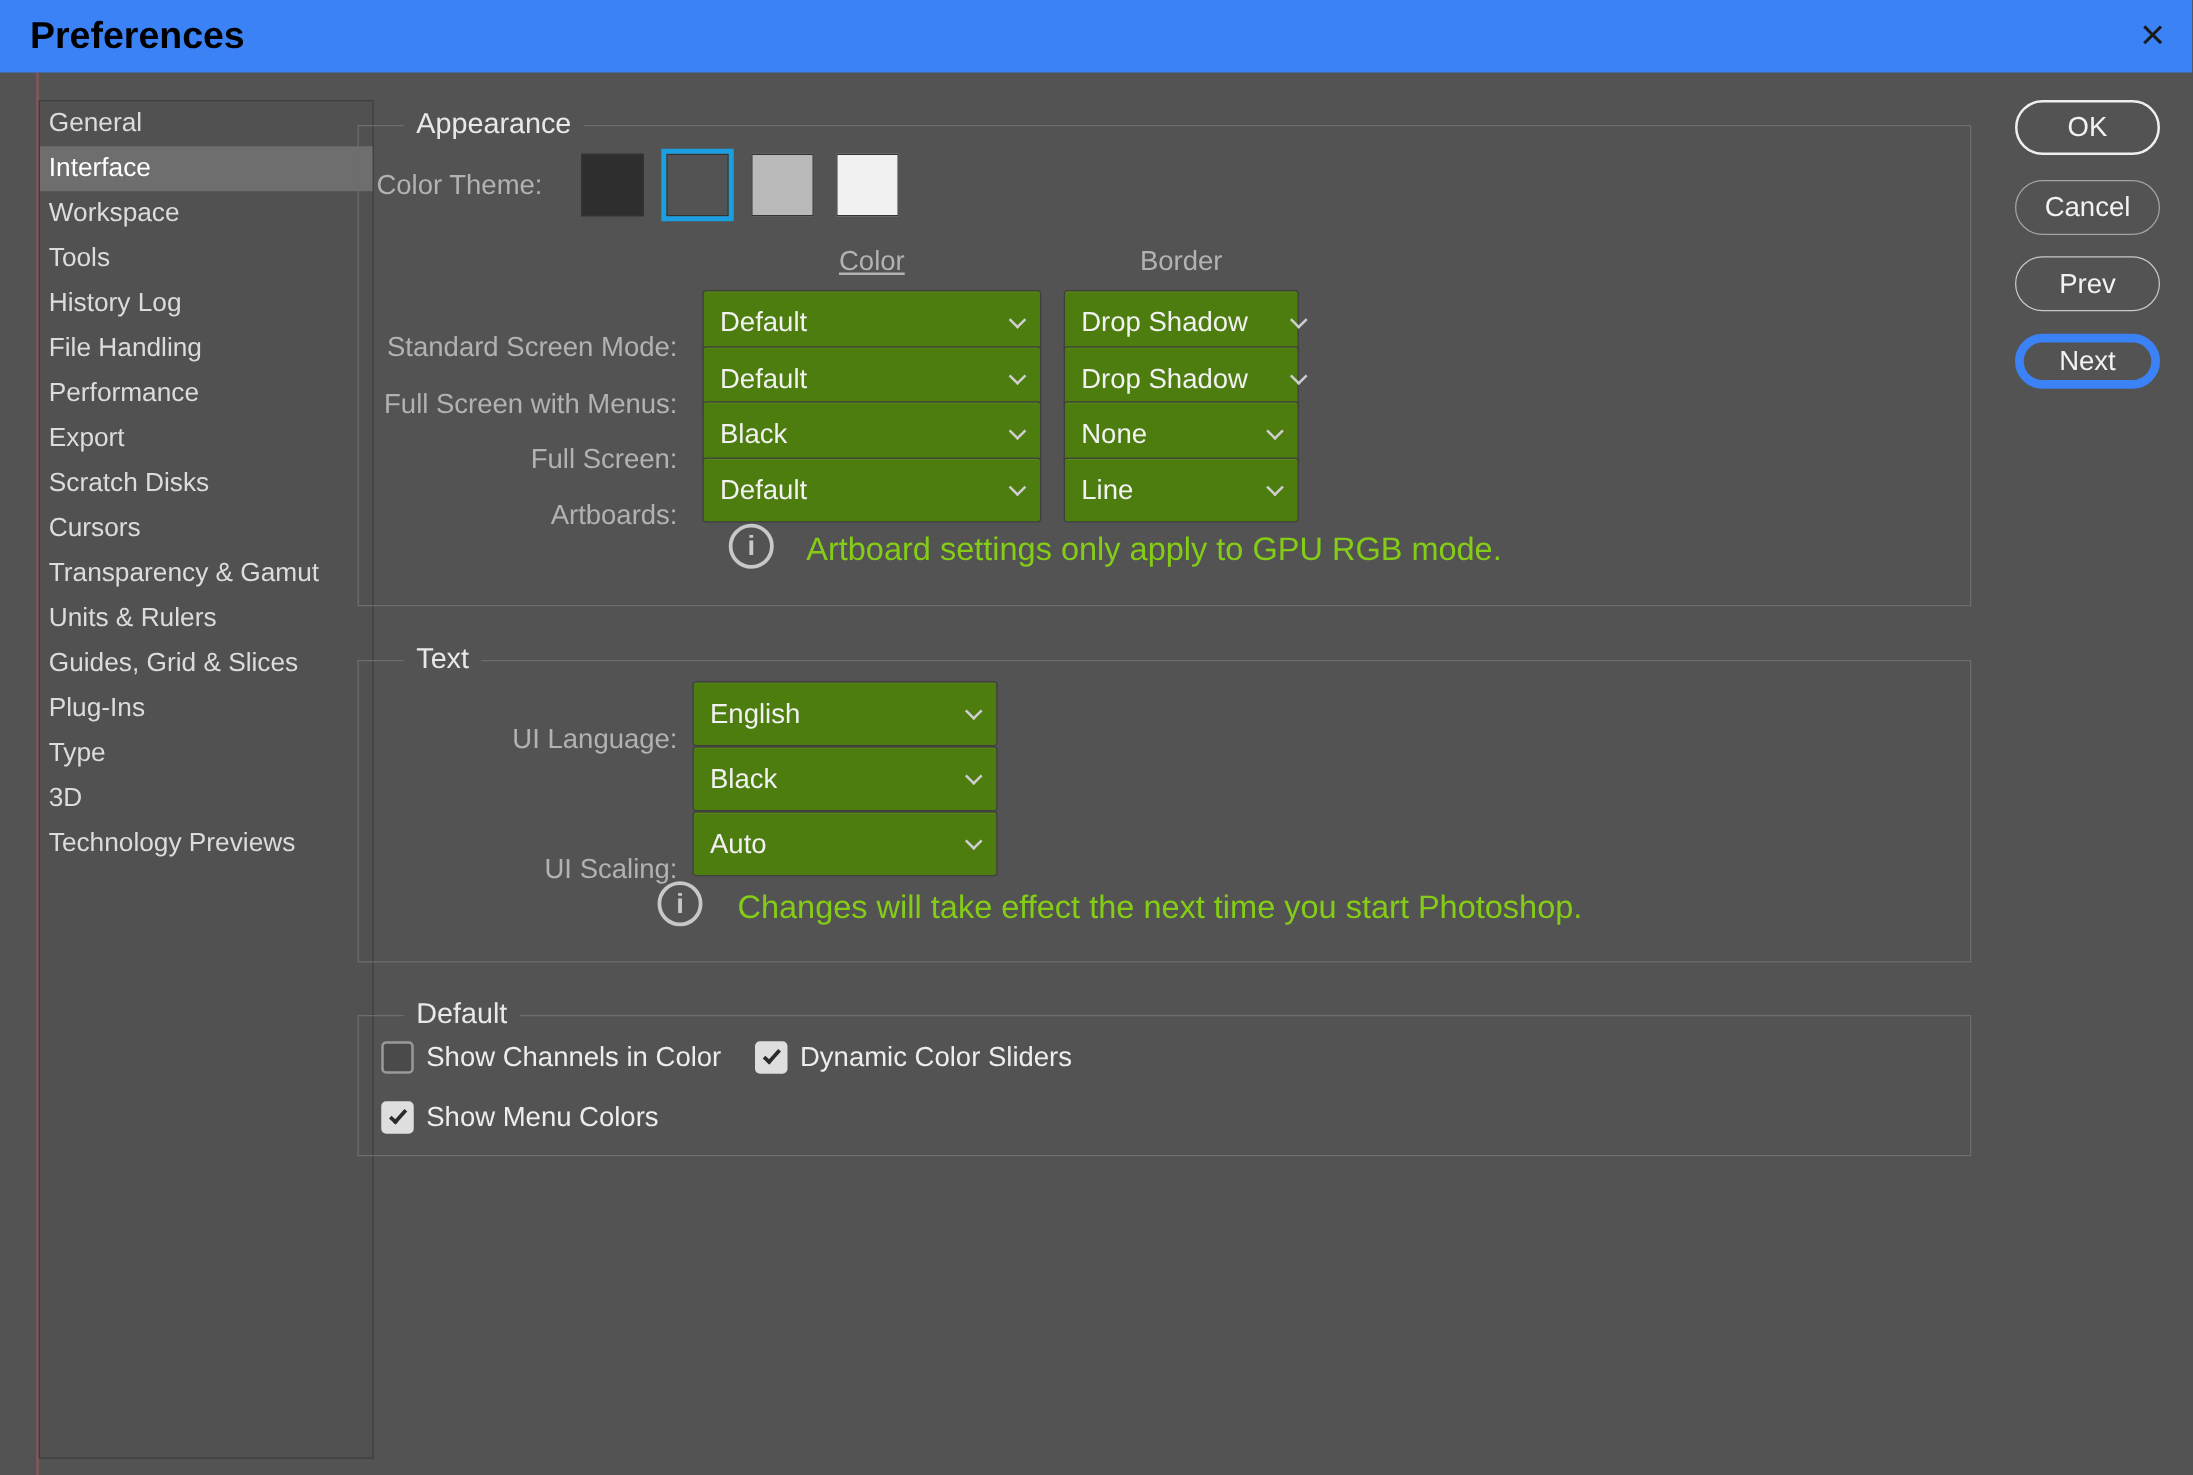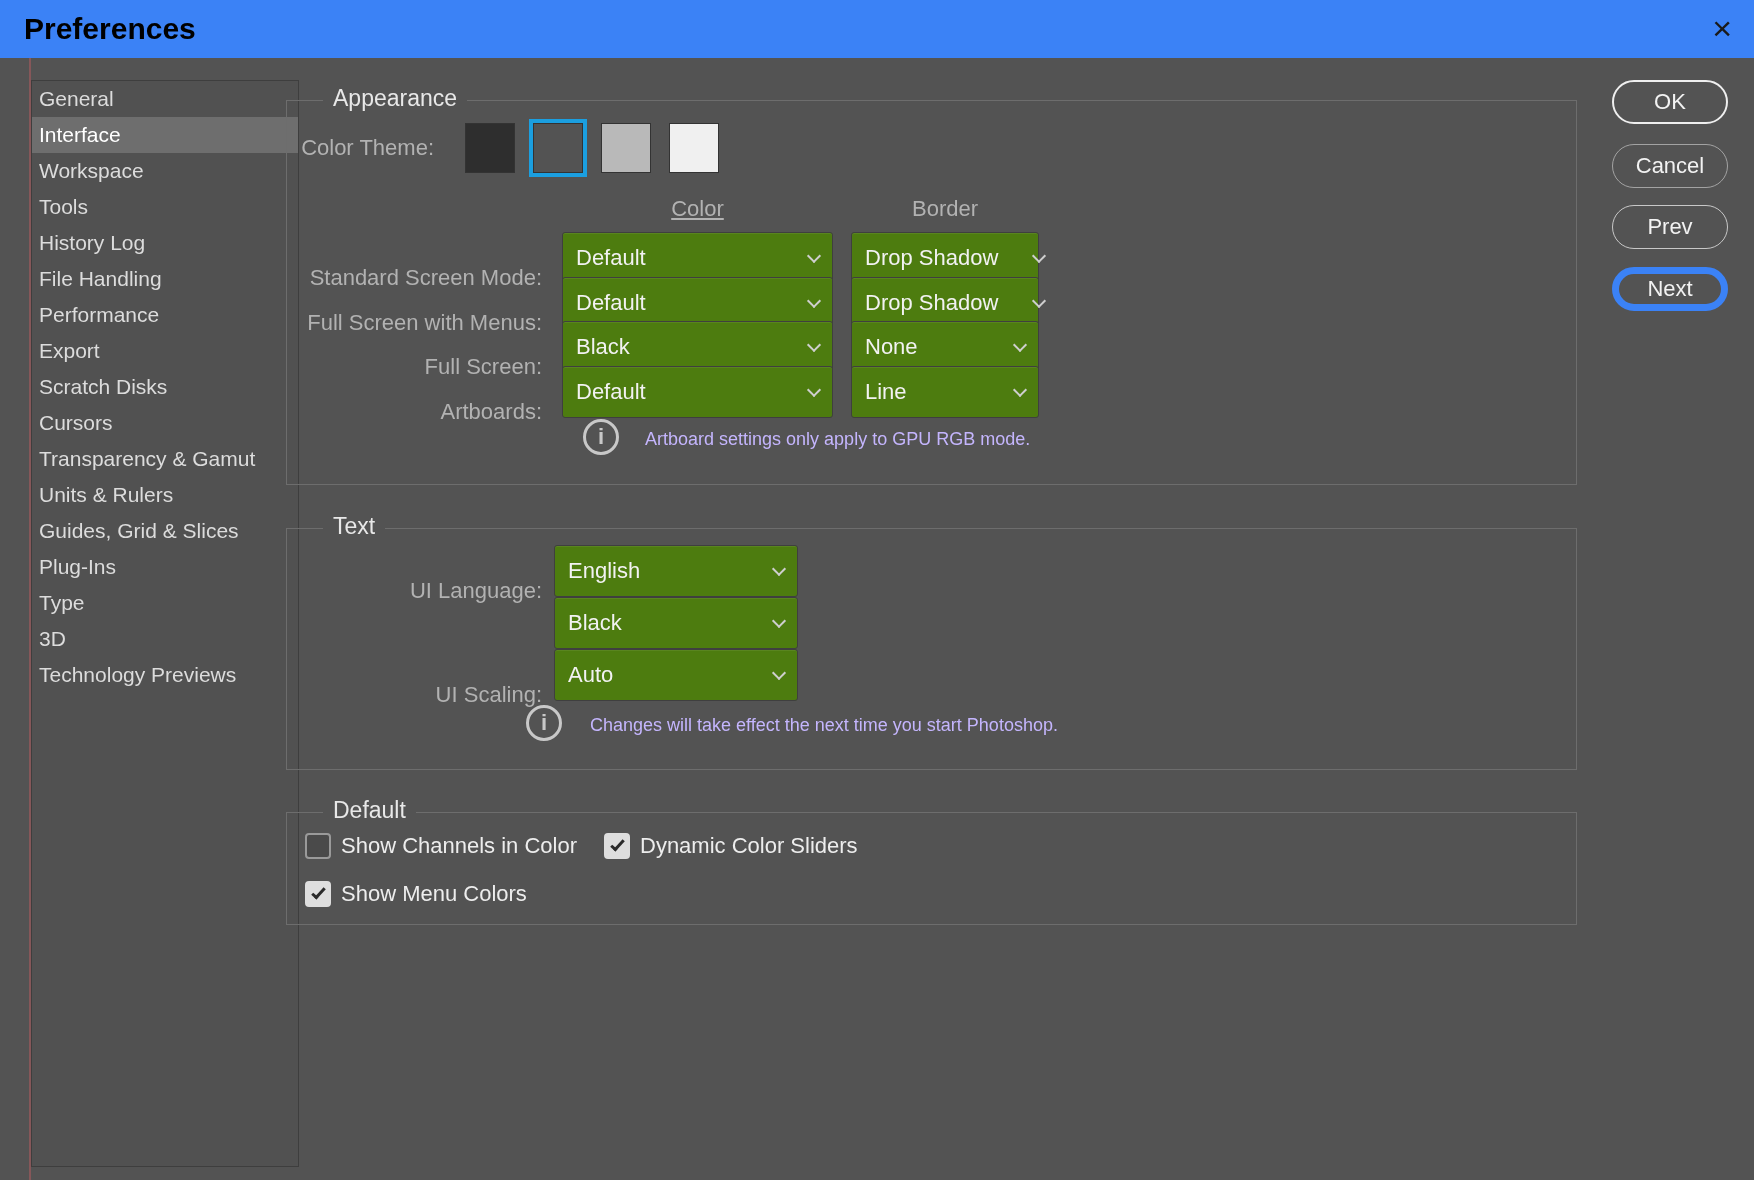--- a/index.html
+++ b/index.html
@@ -47,21 +47,21 @@
   .chev { width:10px; height:10px; border-right:2px solid #cfcfcf; border-bottom:2px solid #cfcfcf; transform:rotate(45deg); margin-top:-5px; margin-left:8px; flex:0 0 auto; }
   .app-row .dd-color { left:275px; width:271px; }
   .app-row .dd-border { left:564px; width:188px; }
   .r0{top:131px}.r1{top:176px}.r2{top:220px}.r3{top:265px}
   .txt-row .dd { left:267px; width:244px; }
   .t0{top:16px}.t1{top:68px}.t2{top:120px}
 
   
   .info-icon { position:absolute; width:36px; height:36px; border:3px solid #c8c8c8; border-radius:50%;
                display:flex; align-items:center; justify-content:center; font-size:22px; font-weight:700; color:#c8c8c8; }
-  .info-note { position:absolute; line-height:40px; font-size:18px; color:#c4b5fd; white-space:nowrap; }
+  .info-note { position:absolute; line-height:40px; font-size:26px; color:#84cc16; white-space:nowrap; }
   #appearance .info-icon { left:296px; top:318px; }
   #appearance .info-note { left:358px; top:318px; }
   #textsec .info-icon { left:239px; top:176px; }
   #textsec .info-note { left:303px; top:176px; }
 
   
   .checkbox { position:absolute; width:26px; height:26px; border:2px solid #9a9a9a; border-radius:4px; background:#4a4a4a; cursor:default; }
   .checkbox.on { background:#dedede; border-color:#dedede; }
   .checkbox .check { display:none; }
   .checkbox.on .check { display:block; position:absolute; left:8px; top:2px; width:7px; height:14px;

